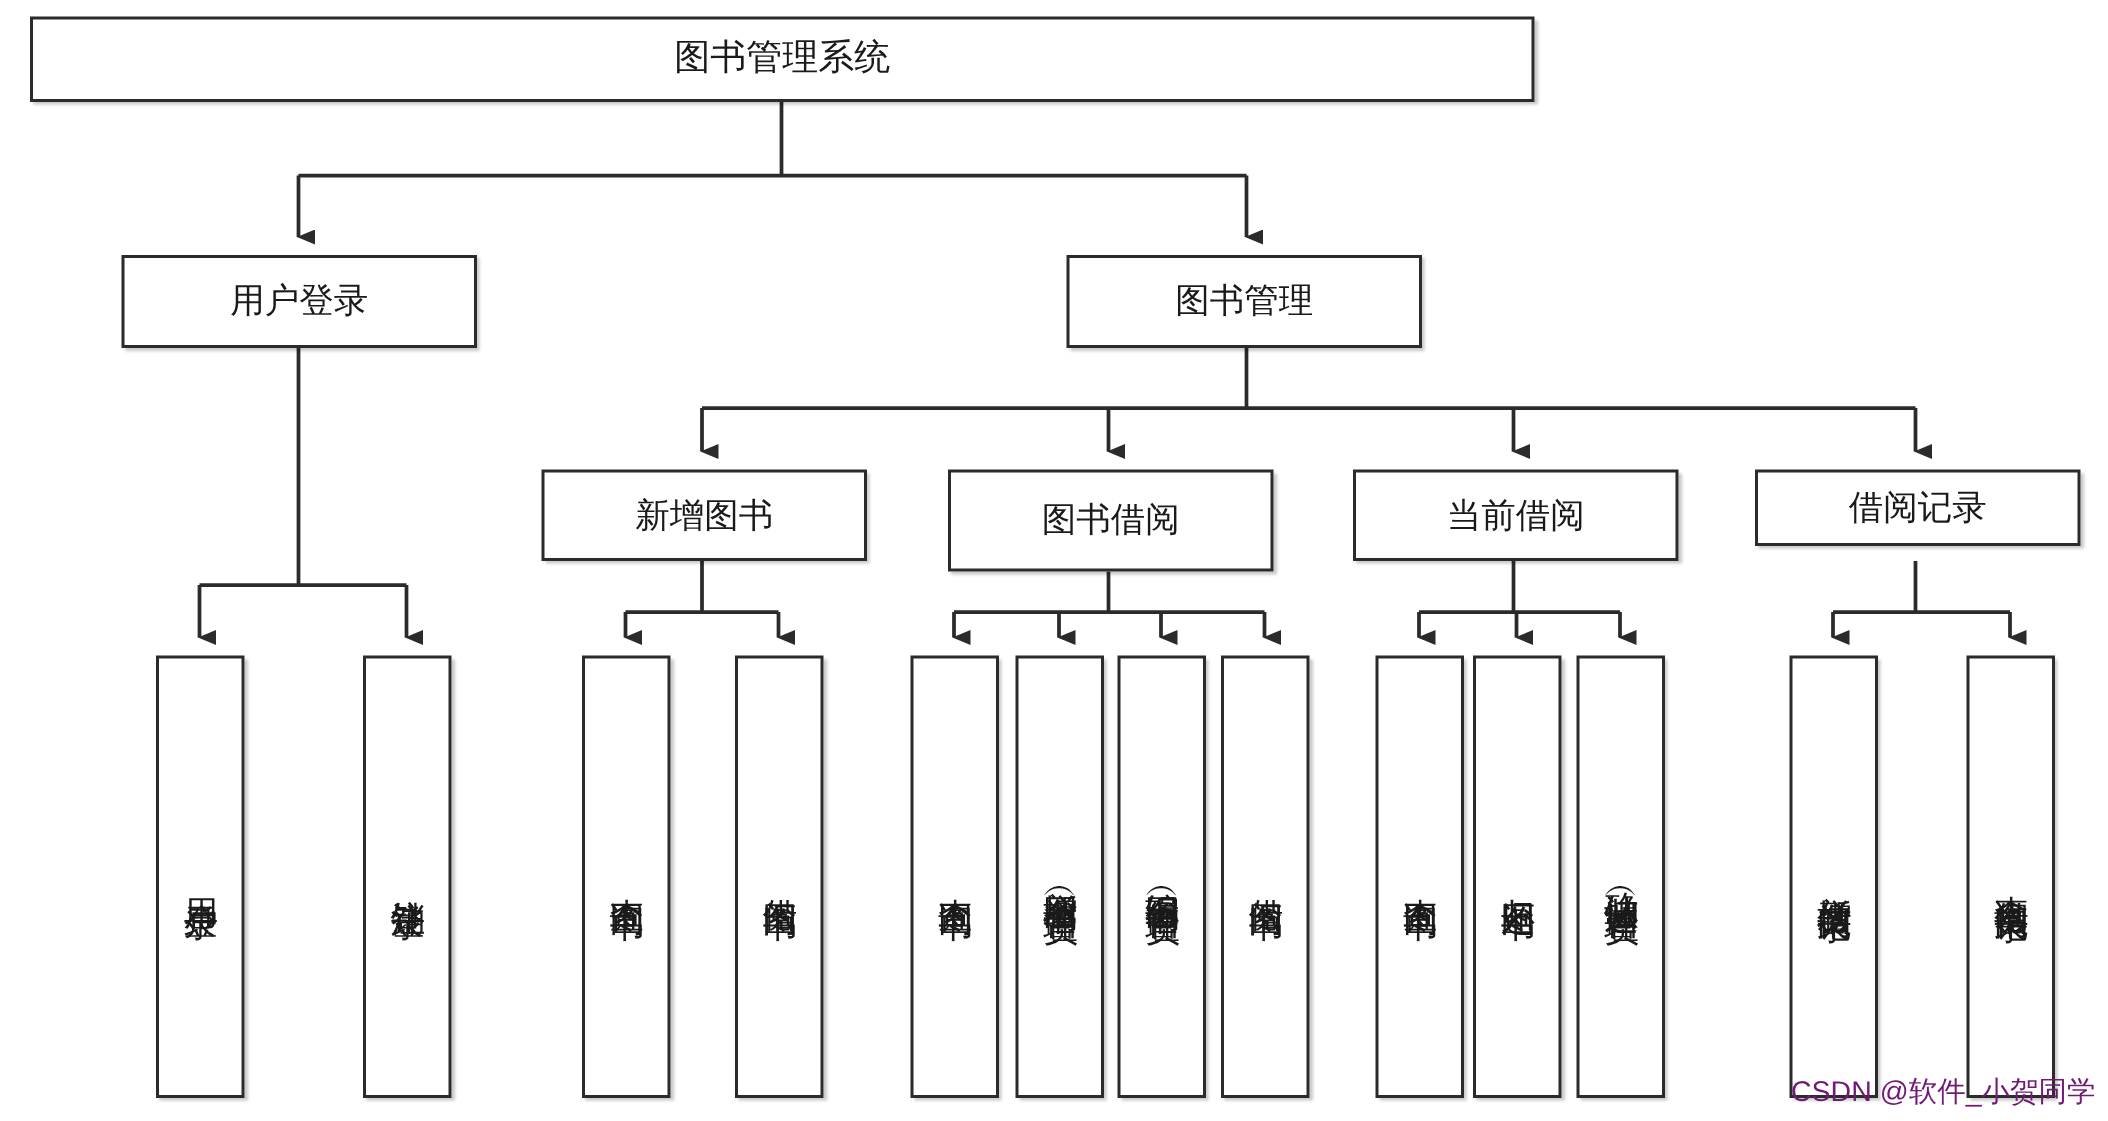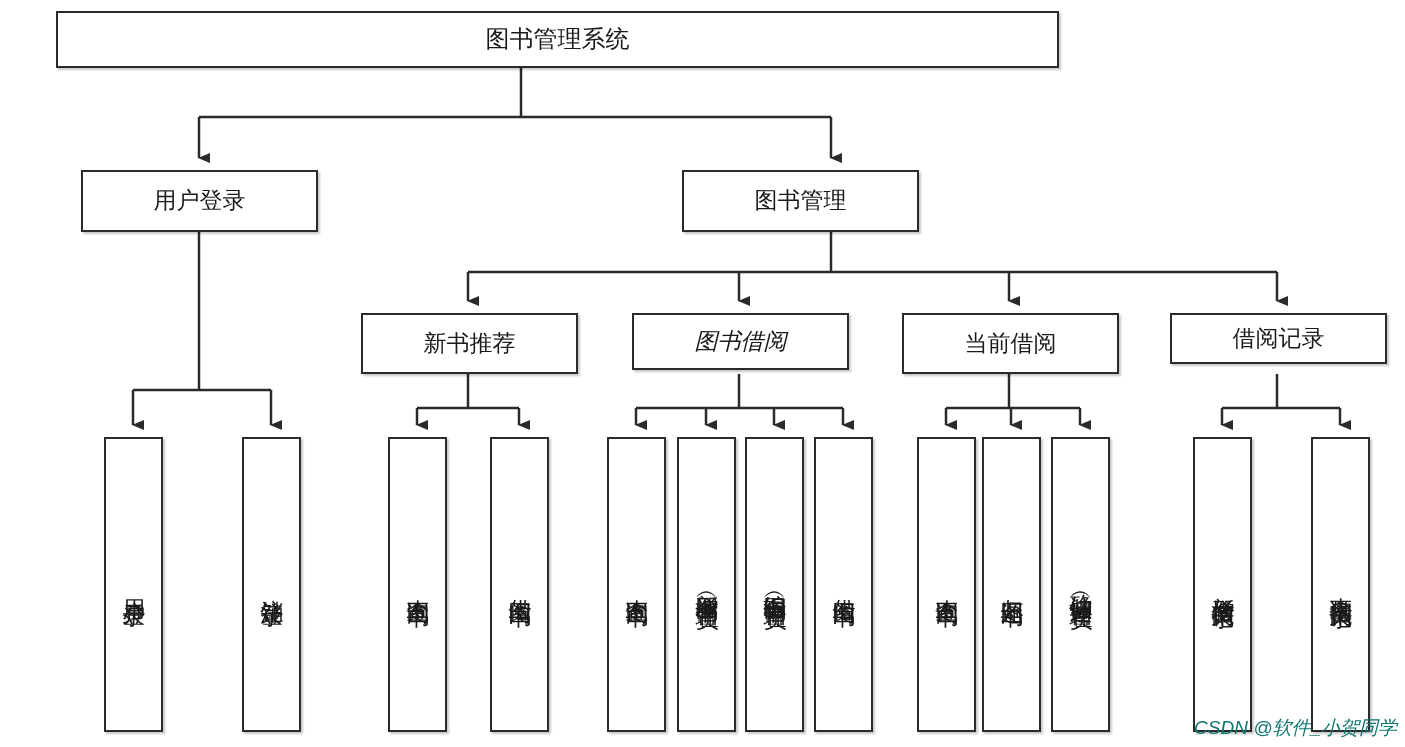--- a/index.html
+++ b/index.html
@@ -65,25 +65,24 @@
     height: 747px;
     z-index: 1;
     pointer-events: none;
   }
   
   #watermark {
     position: absolute;
     right: 8px;
     bottom: 6px;
     font-size: 19px;
-    color: #0f766e;
+    color: #701a75;
     z-index: 5;
     white-space: nowrap;
     font-family: "Liberation Sans", "DejaVu Sans", sans-serif;
-    font-style: italic;
   }
 </style>
 </head>
 <body>
 
 <div id="canvas">
 
   <svg id="wires" viewBox="0 0 1405 747" xmlns="http://www.w3.org/2000/svg">
     <defs>
       <marker id="arw" markerWidth="10" markerHeight="12" refX="5" refY="11" orient="auto" markerUnits="userSpaceOnUse">
@@ -127,37 +126,37 @@
       <path d="M1011,408 L1011,425" marker-end="url(#arw)"></path>
       <path d="M1080,408 L1080,425" marker-end="url(#arw)"></path>
 
       <path d="M1277,374 L1277,408"></path>
       <path d="M1222,408 L1340,408"></path>
       <path d="M1222,408 L1222,425" marker-end="url(#arw)"></path>
       <path d="M1340,408 L1340,425" marker-end="url(#arw)"></path>
     </g>
   </svg>
 
-  <div class="node horiz root" style="left:20px; top:11px; width:1003px; height:57px;margin-left:36px;">
+  <div class="node horiz root" style="left:20px; top:11px; width:1003px; height:57px;">
     <span class="label">图书管理系统</span>
   </div>
 
   <div class="node horiz" style="left:81px; top:170px; width:237px; height:62px;">
     <span class="label">用户登录</span>
   </div>
 
-  <div class="node horiz" style="left:682px; top:170px; width:237px; height:62px;">
+  <div class="node horiz" style="left:711px; top:170px; width:237px; height:62px;">
     <span class="label">图书管理</span>
   </div>
 
   <div class="node horiz" style="left:361px; top:313px; width:217px; height:61px;">
-    <span class="label">新书推荐</span>
-  </div>
-
-  <div class="node horiz" style="left:632px; top:313px; width:217px; height:57px;font-style:italic;">
+    <span class="label">新增图书</span>
+  </div>
+
+  <div class="node horiz" style="left:632px; top:313px; width:217px; height:68px;">
     <span class="label">图书借阅</span>
   </div>
 
   <div class="node horiz" style="left:902px; top:313px; width:217px; height:61px;align-items:center;">
     <span class="label">当前借阅</span>
   </div>
 
   <div class="node horiz" style="left:1170px; top:313px; width:217px; height:51px;">
     <span class="label">借阅记录</span>
   </div>

